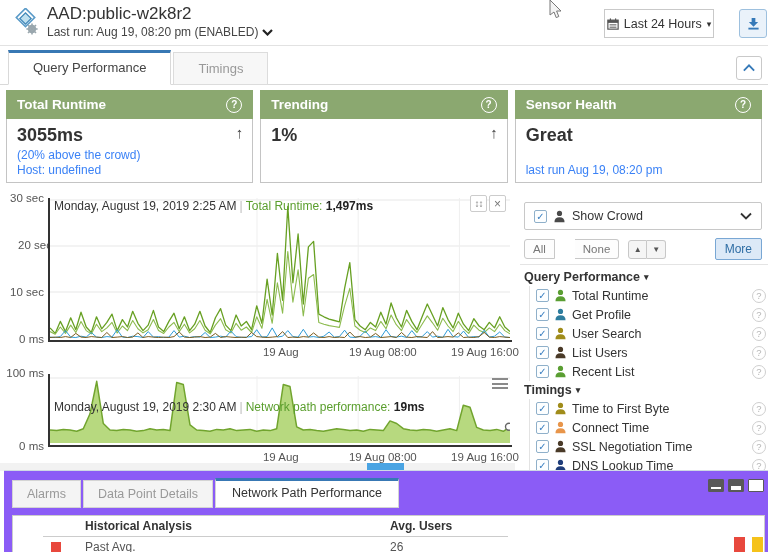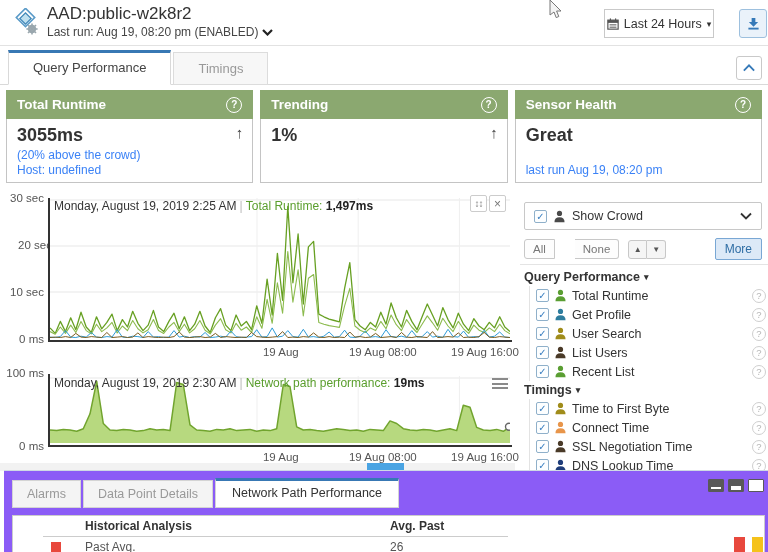--- a/index.html
+++ b/index.html
@@ -234,21 +234,21 @@
     <svg id="svg2" width="460" height="71">
         <line x1="0" y1="4" x2="460" y2="4" stroke="#e7e7e7" stroke-width="1"></line>
         <line x1="207" y1="2" x2="207" y2="69" stroke="#efefef" stroke-width="1"></line>
         <line x1="308.20000000000005" y1="2" x2="308.20000000000005" y2="69" stroke="#efefef" stroke-width="1"></line>
         <line x1="409.40000000000003" y1="2" x2="409.40000000000003" y2="69" stroke="#efefef" stroke-width="1"></line>
         <path d="M0.0 56.0L6.7 56.6L13.3 55.4L20.0 56.0L26.7 57.3L33.3 54.7L40.0 39.8L46.7 7.3L53.3 49.5L60.0 56.0L66.7 56.6L73.3 55.4L80.0 56.0L86.7 57.3L93.3 56.6L100.0 54.7L106.7 56.0L113.3 55.4L120.0 56.6L126.7 8.5L133.3 10.5L140.0 50.8L146.7 56.0L153.3 56.6L160.0 57.3L166.7 55.4L173.3 56.0L180.0 54.7L186.7 56.6L193.3 56.0L200.0 55.4L206.7 57.3L213.3 56.0L220.0 56.6L226.7 54.7L233.3 10.5L240.0 12.5L246.7 52.8L253.3 56.0L260.0 55.4L266.7 56.6L273.3 57.3L280.0 56.0L286.7 54.7L293.3 55.4L300.0 56.6L306.7 56.0L313.3 57.3L320.0 55.4L326.7 56.0L333.3 56.6L340.0 46.9L346.7 49.5L353.3 54.7L360.0 56.0L366.7 56.6L373.3 55.4L380.0 56.0L386.7 57.3L393.3 56.0L400.0 54.7L406.7 56.6L413.3 31.3L420.0 33.3L426.7 53.4L433.3 56.0L440.0 56.6L446.7 55.4L453.3 57.3L460.0 52.8L460 69 L0 69 Z" fill="#b7d97f" stroke="none"></path>
         <path d="M0.0 56.0L6.7 56.6L13.3 55.4L20.0 56.0L26.7 57.3L33.3 54.7L40.0 39.8L46.7 7.3L53.3 49.5L60.0 56.0L66.7 56.6L73.3 55.4L80.0 56.0L86.7 57.3L93.3 56.6L100.0 54.7L106.7 56.0L113.3 55.4L120.0 56.6L126.7 8.5L133.3 10.5L140.0 50.8L146.7 56.0L153.3 56.6L160.0 57.3L166.7 55.4L173.3 56.0L180.0 54.7L186.7 56.6L193.3 56.0L200.0 55.4L206.7 57.3L213.3 56.0L220.0 56.6L226.7 54.7L233.3 10.5L240.0 12.5L246.7 52.8L253.3 56.0L260.0 55.4L266.7 56.6L273.3 57.3L280.0 56.0L286.7 54.7L293.3 55.4L300.0 56.6L306.7 56.0L313.3 57.3L320.0 55.4L326.7 56.0L333.3 56.6L340.0 46.9L346.7 49.5L353.3 54.7L360.0 56.0L366.7 56.6L373.3 55.4L380.0 56.0L386.7 57.3L393.3 56.0L400.0 54.7L406.7 56.6L413.3 31.3L420.0 33.3L426.7 53.4L433.3 56.0L440.0 56.6L446.7 55.4L453.3 57.3L460.0 52.8" fill="none" stroke="#71a42e" stroke-width="1.5" stroke-linejoin="round"></path>
         <circle cx="459" cy="52.75" r="3.5" fill="#fff" stroke="#666" stroke-width="1.4"></circle>
       </svg>
   </div>
-  <div class="chart-tip" style="top:376px;text-align:center;">
+  <div class="chart-tip" style="top:400px;text-align:center;">
     <span>Monday, August 19, 2019 2:30 AM</span><span class="tip-sep">|</span><span class="tip-metric">Network path performance:</span>
     <span class="tip-value">19ms</span>
   </div>
   <div class="hamburger" style="top:377px;">
       <i></i>
       <i></i>
       <i></i>
     </div>
   <div class="xlabels" id="xlabels2" style="top:451px;">
       <span style="left: 211.8px;">19 Aug</span>
@@ -401,21 +401,21 @@
       <span class="size-ico">
           <span class="bar" style="bottom:1px; height:4px;"></span>
         </span>
       <span class="size-ico outline"></span>
     </div>
     <div class="tbl-wrap">
       <div class="tbl" id="history-table">
           <div class="trow head">
             <div class="c1"></div>
             <div class="c2">Historical Analysis</div>
-            <div class="c3">Avg. Past</div>
+            <div class="c3">Avg. Users</div>
           </div>
           <div class="trow body-row">
             <div class="c1">
               <span class="swatch" style="background: rgb(232, 72, 61);"></span>
             </div>
             <div class="c2">Past Avg.</div>
             <div class="c3">26</div>
           </div>
         </div>
       <div class="mini-bar" style="left: 721px; background: rgb(232, 72, 61);" id="mini-bar-0"></div>

